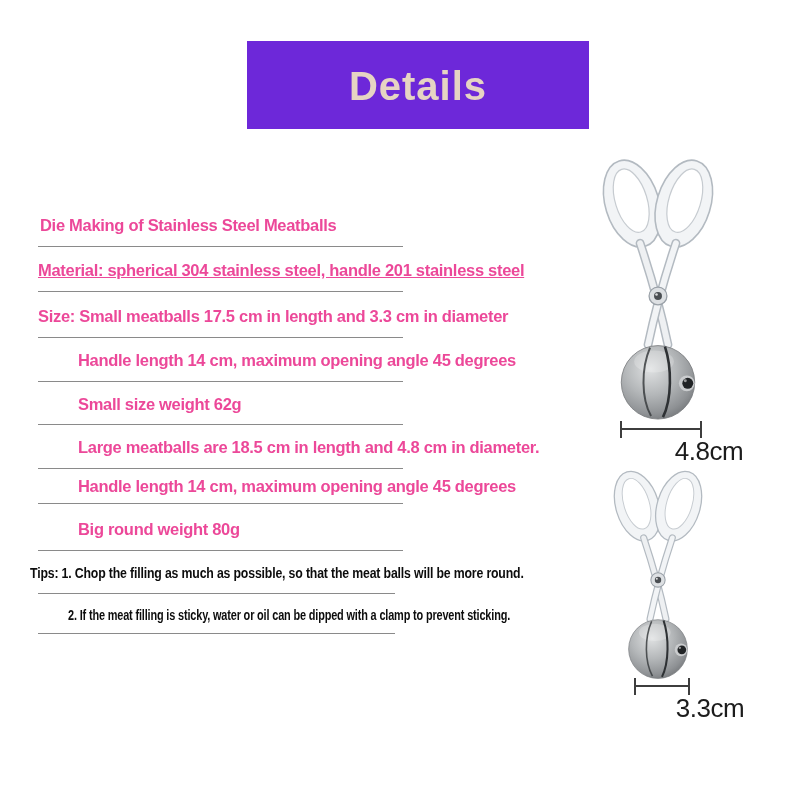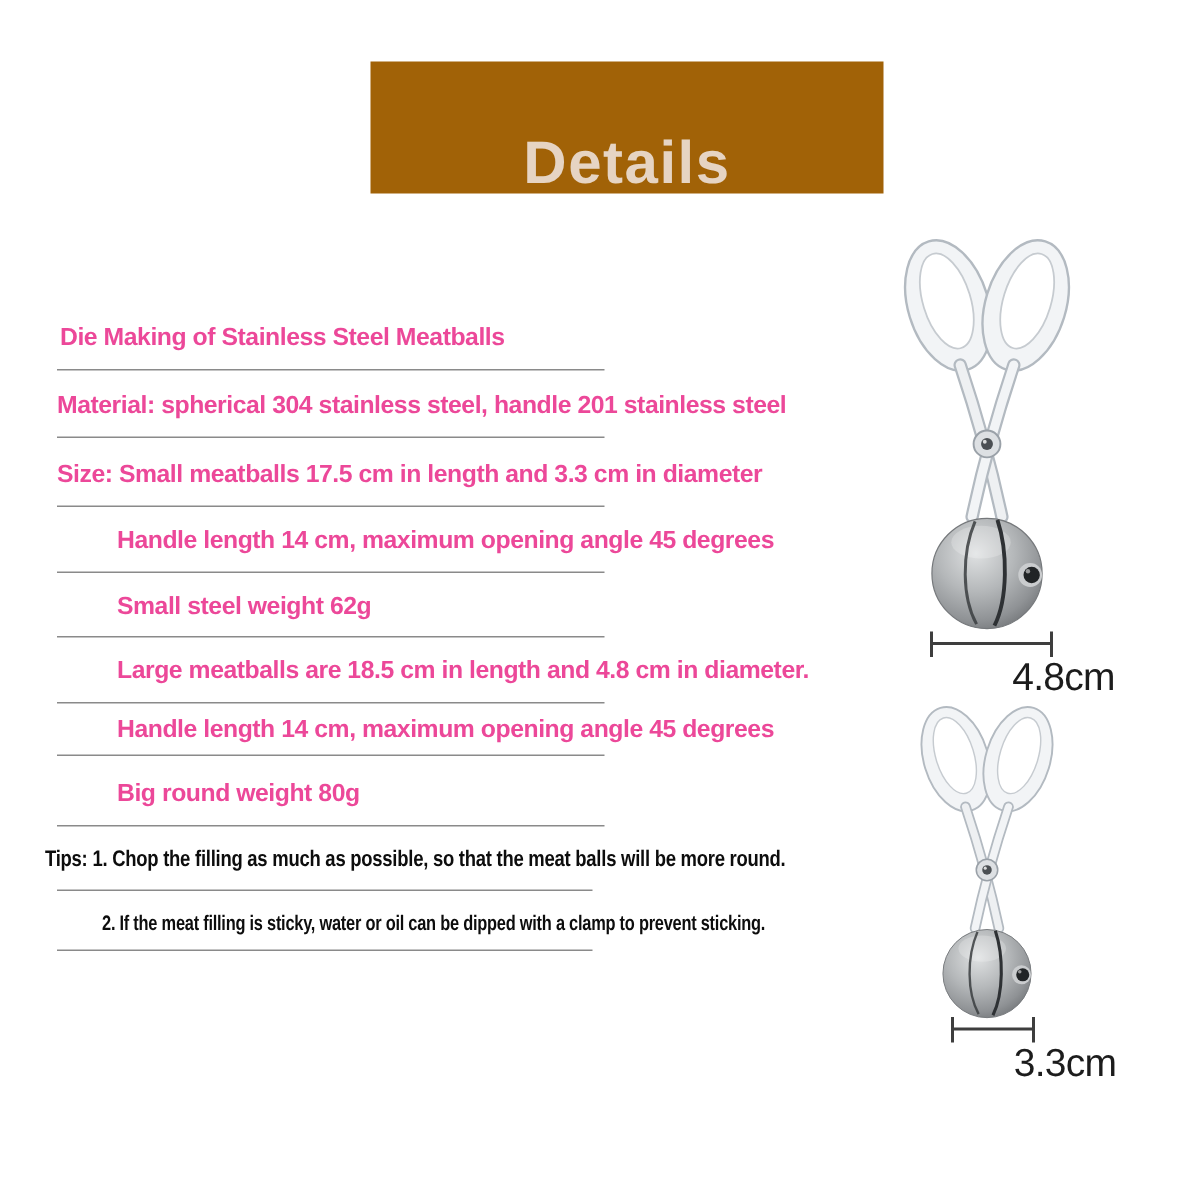--- a/index.html
+++ b/index.html
@@ -47,37 +47,37 @@
   .m-label{
     position:absolute;top:15px;left:50%;transform:translateX(-50%);
     font-size:26px;font-weight:400;color:#1c1c1c;white-space:nowrap;
     letter-spacing:-0.5px;
     margin-left:48px;
   }
 </style>
 </head>
 <body>
 
-<div class="banner" style="background-color: #a16207; align-items: flex-end;">
+<div class="banner" style="background-color: #6d28d9;">
   <div class="banner-title" style="color: rgb(230, 212, 195);">Details</div>
 </div>
 
 <div class="spec-row" style="left:40px;top:215px;">Die Making of Stainless Steel Meatballs</div>
 <div class="underline" style="top:246px;"></div>
 
-<div class="spec-row" style="left:38px;top:260px;">Material: spherical 304 stainless steel, handle 201 stainless steel</div>
+<div class="spec-row" style="left:38px;top:260px;text-decoration:underline;">Material: spherical 304 stainless steel, handle 201 stainless steel</div>
 <div class="underline" style="top:291px;"></div>
 
 <div class="spec-row" style="left:38px;top:306px;">Size: Small meatballs 17.5 cm in length and 3.3 cm in diameter</div>
 <div class="underline" style="top:337px;"></div>
 
 <div class="spec-row" style="left:78px;top:350px;">Handle length 14 cm, maximum opening angle 45 degrees</div>
 <div class="underline" style="top:381px;"></div>
 
-<div class="spec-row" style="left:78px;top:394px;">Small steel weight 62g</div>
+<div class="spec-row" style="left:78px;top:394px;">Small size weight 62g</div>
 <div class="underline" style="top:424px;"></div>
 
 <div class="spec-row" style="left:78px;top:437px;text-align:center;">Large meatballs are 18.5 cm in length and 4.8 cm in diameter.</div>
 <div class="underline" style="top:468px;"></div>
 
 <div class="spec-row" style="left:78px;top:476px;">Handle length 14 cm, maximum opening angle 45 degrees</div>
 <div class="underline" style="top:503px;"></div>
 
 <div class="spec-row" style="left:78px;top:519px;">Big round weight 80g</div>
 <div class="underline" style="top:550px;"></div>

